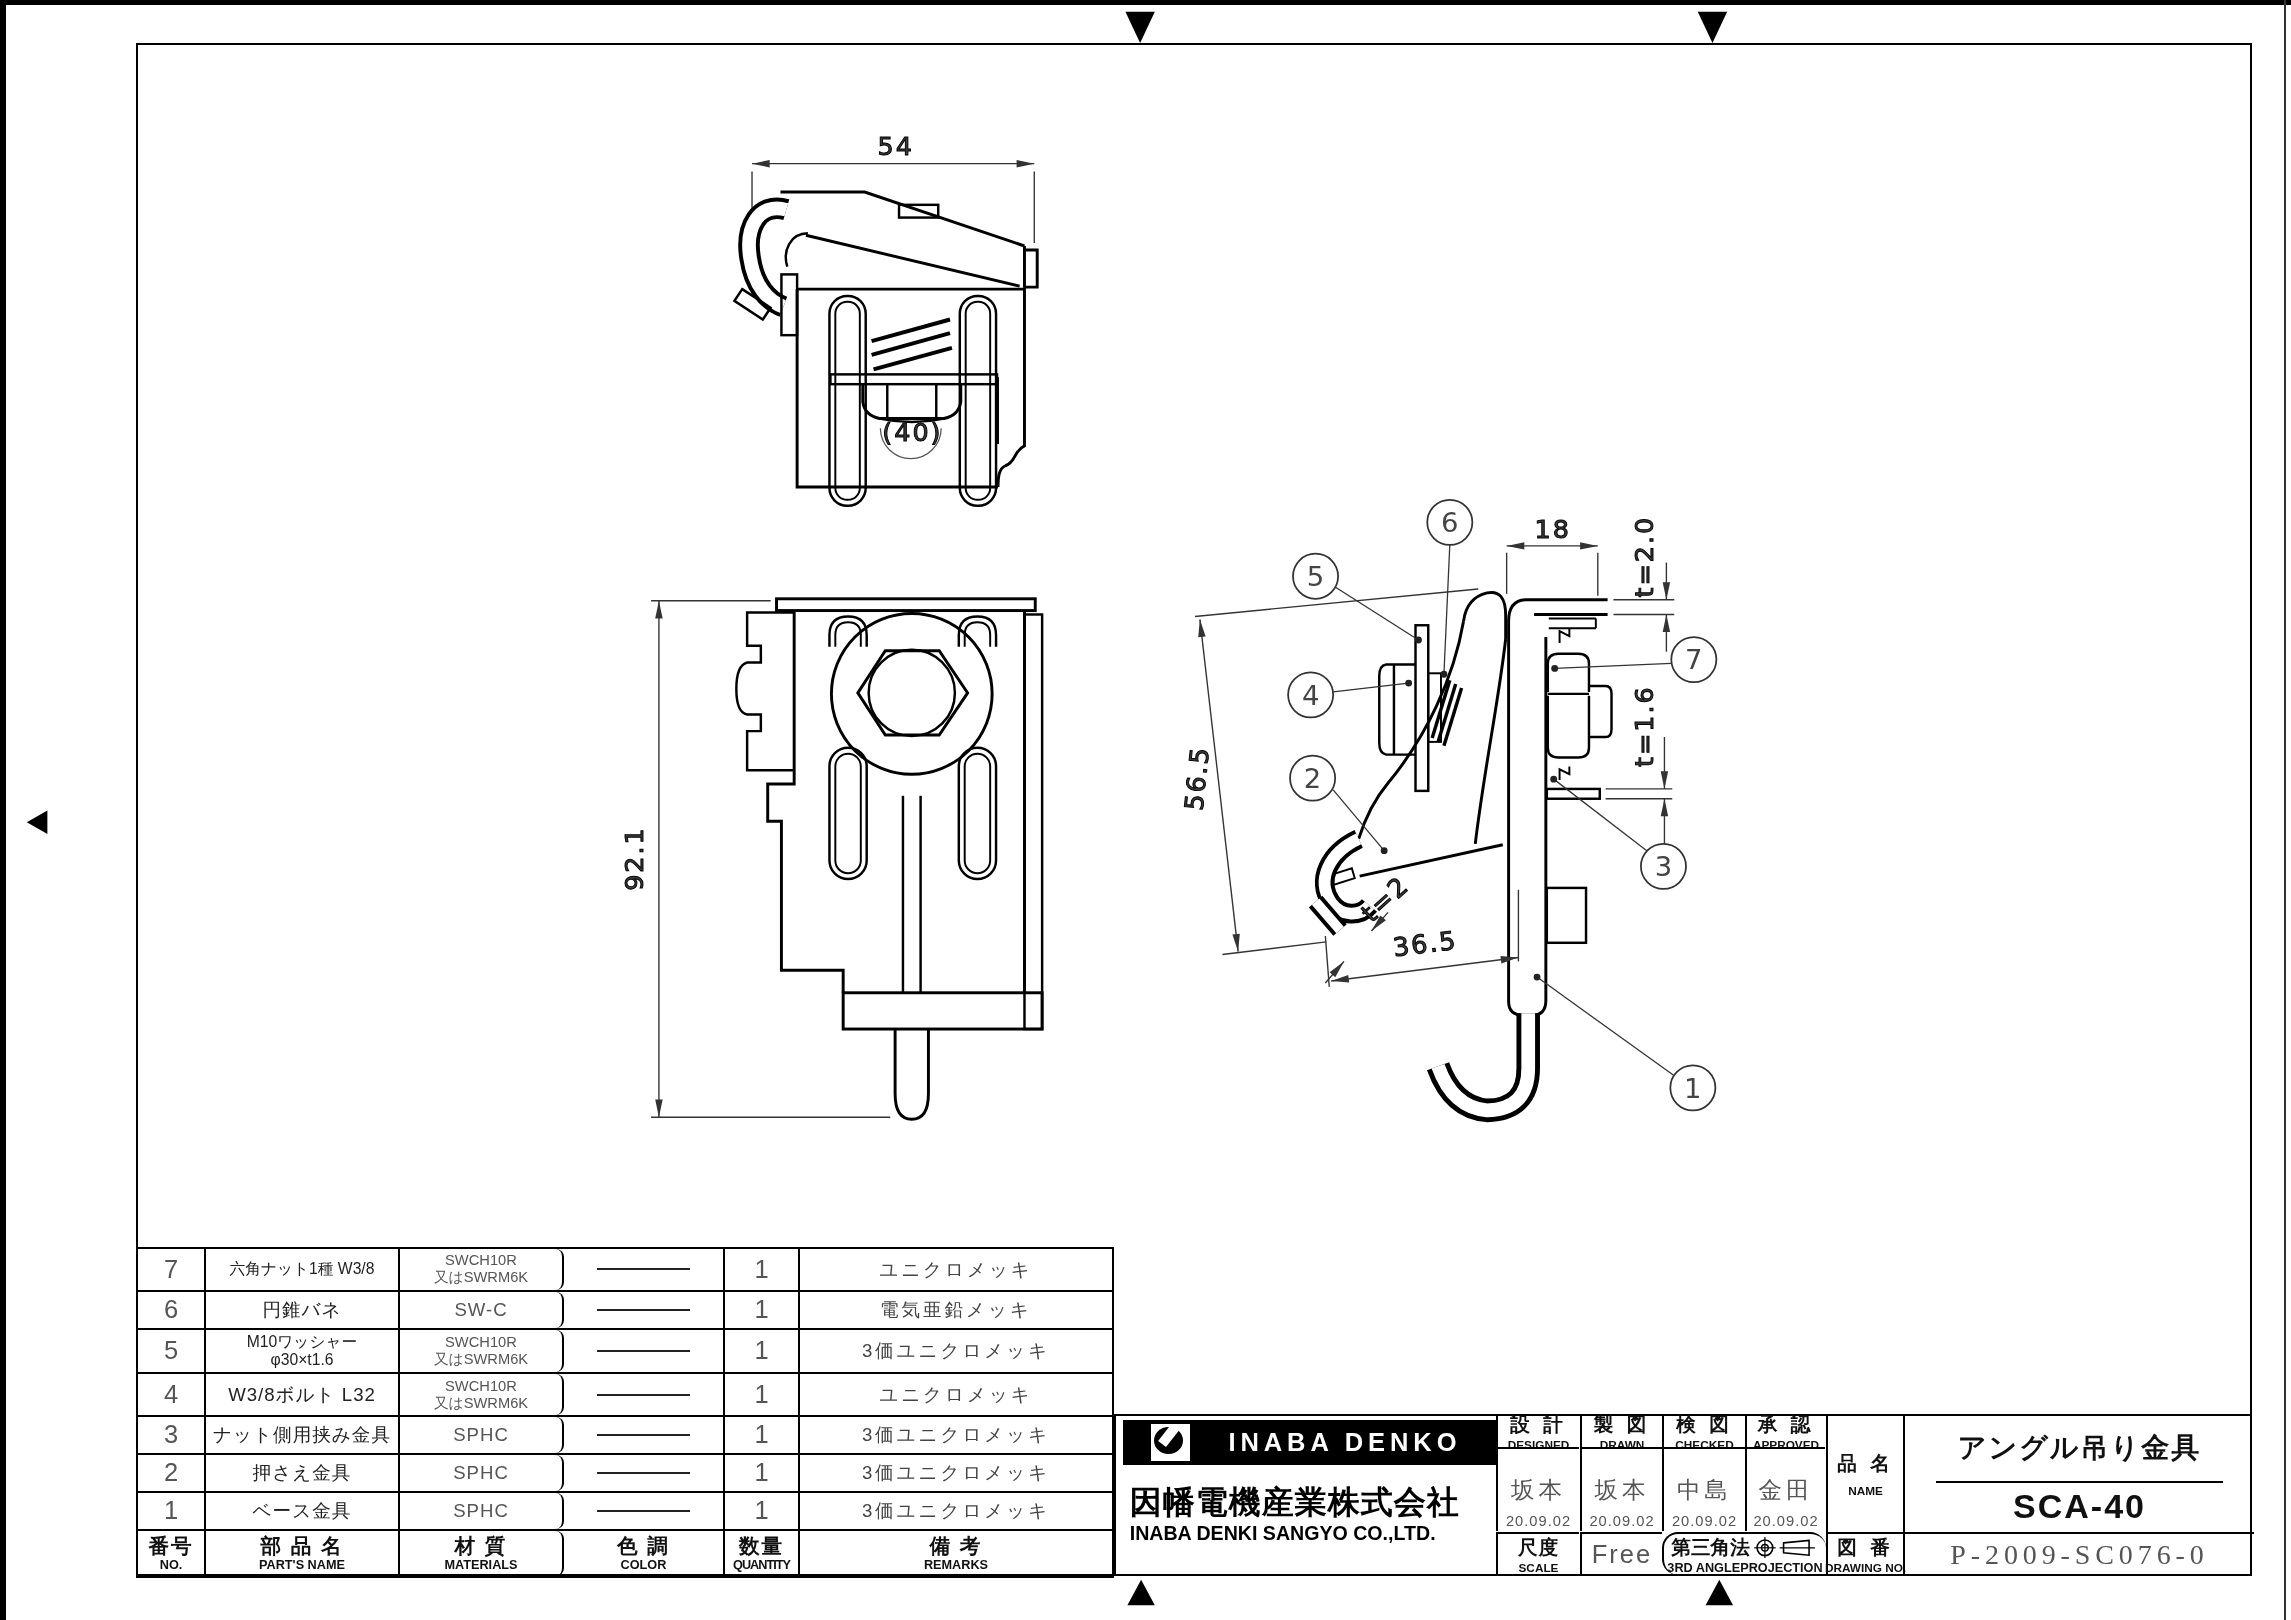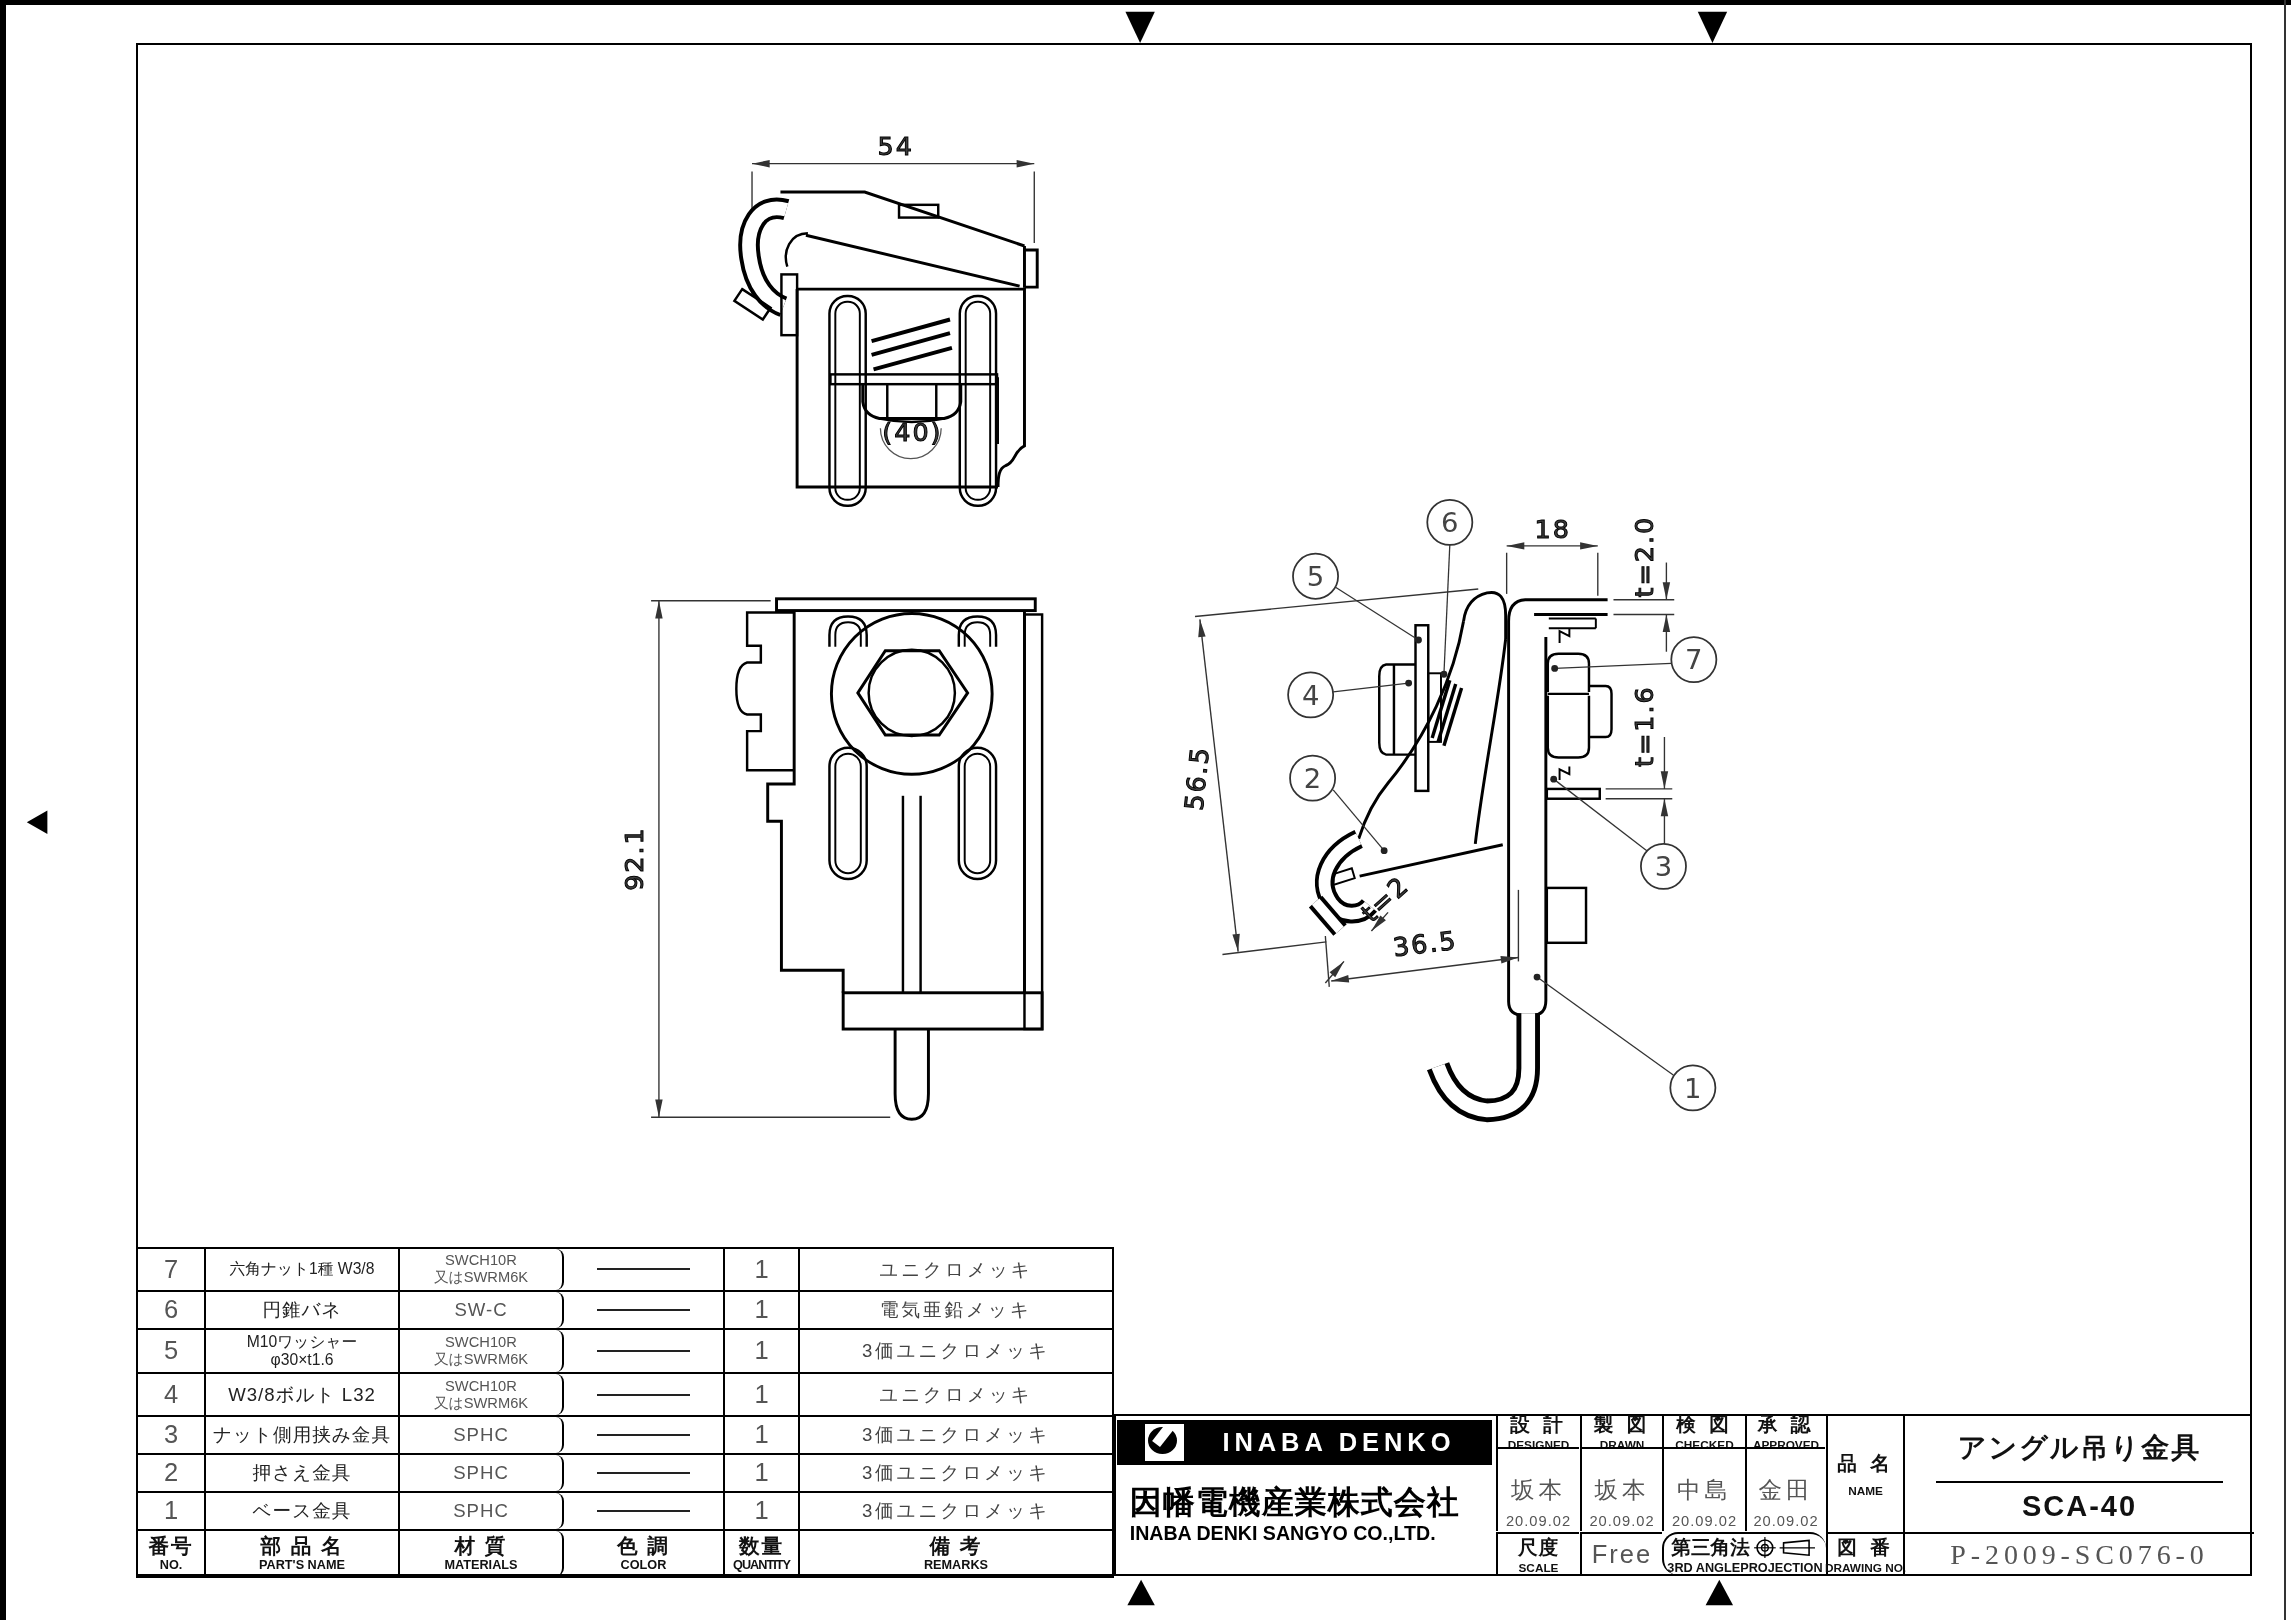--- a/index.html
+++ b/index.html
@@ -34,36 +34,36 @@
   .dash{width:93px;border-top:2.5px solid #222;}
   .hjp{font-size:20.6px;font-weight:700;color:#111;letter-spacing:2px;white-space:nowrap;}
   .hen{font-size:12.7px;font-weight:700;color:#111;white-space:nowrap;letter-spacing:0px;}
 
   
   .tblock{position:absolute;left:1114px;top:1414px;width:1138px;height:162px;box-sizing:border-box;
           border-top:2.9px solid #000;border-left:2.9px solid #000;}
   .tb{position:absolute;box-sizing:border-box;}
   .bl{border-left:2px solid #000;} .bt{border-top:2px solid #000;}
   .cc{display:flex;flex-direction:column;align-items:center;justify-content:center;}
-  .logo-bar{position:absolute;left:1px;top:3.9px;width:375px;height:45px;background:#000;
+  .logo-bar{position:absolute;left:7px;top:3.9px;width:375px;height:45px;background:#000;
             display:flex;align-items:center;}
   .logo-sq{width:39px;height:37px;background:#fff;margin-left:25.5px;border:2px solid #000;
            position:relative;overflow:hidden;}
   .logo-disc{position:absolute;left:3.9px;top:2.9px;width:29px;height:27.4px;background:#000;border-radius:50%;}
   .logo-cut{position:absolute;left:15.7px;top:-5.9px;width:9.8px;height:29px;background:#fff;transform:rotate(38deg);}
   .logo-txt{color:#fff;font-weight:700;font-size:25.5px;letter-spacing:4.9px;margin-left:37px;white-space:nowrap;}
   .co-jp{position:absolute;left:13.7px;top:65px;width:363px;font-size:32px;font-weight:700;
          letter-spacing:1px;white-space:nowrap;color:#000;}
   .co-en{position:absolute;left:13.7px;top:106px;font-size:19.6px;font-weight:700;white-space:nowrap;color:#000;}
   .sig-jp{font-size:19.6px;font-weight:700;letter-spacing:3.9px;white-space:nowrap;}
   .sig-en{font-size:11.8px;font-weight:700;white-space:nowrap;}
   .sig-name{font-size:23.5px;color:#555;letter-spacing:3.9px;}
   .sig-date{position:absolute;bottom:2px;left:0;right:0;text-align:center;font-size:14.7px;color:#555;letter-spacing:1px;}
   .prod-name{font-size:28px;font-weight:700;letter-spacing:2px;white-space:nowrap;}
-  .model{font-size:29px;font-weight:600;letter-spacing:2px;}
+  .model{font-size:34px;font-weight:600;letter-spacing:2px;}
   .divline{position:absolute;left:31px;right:31px;top:65px;border-top:2px solid #000;}
   .free{font-size:25.5px;color:#555;letter-spacing:2px;}
   .dwgno{font-size:28px;color:#555;letter-spacing:4.9px;white-space:nowrap;font-family:Liberation Serif, serif;}
   .projrow{display:flex;align-items:center;justify-content:center;gap:3.9px;}
 </style>
 </head>
 <body>
 
 <div class="page">
   <div class="edge-top"></div>

